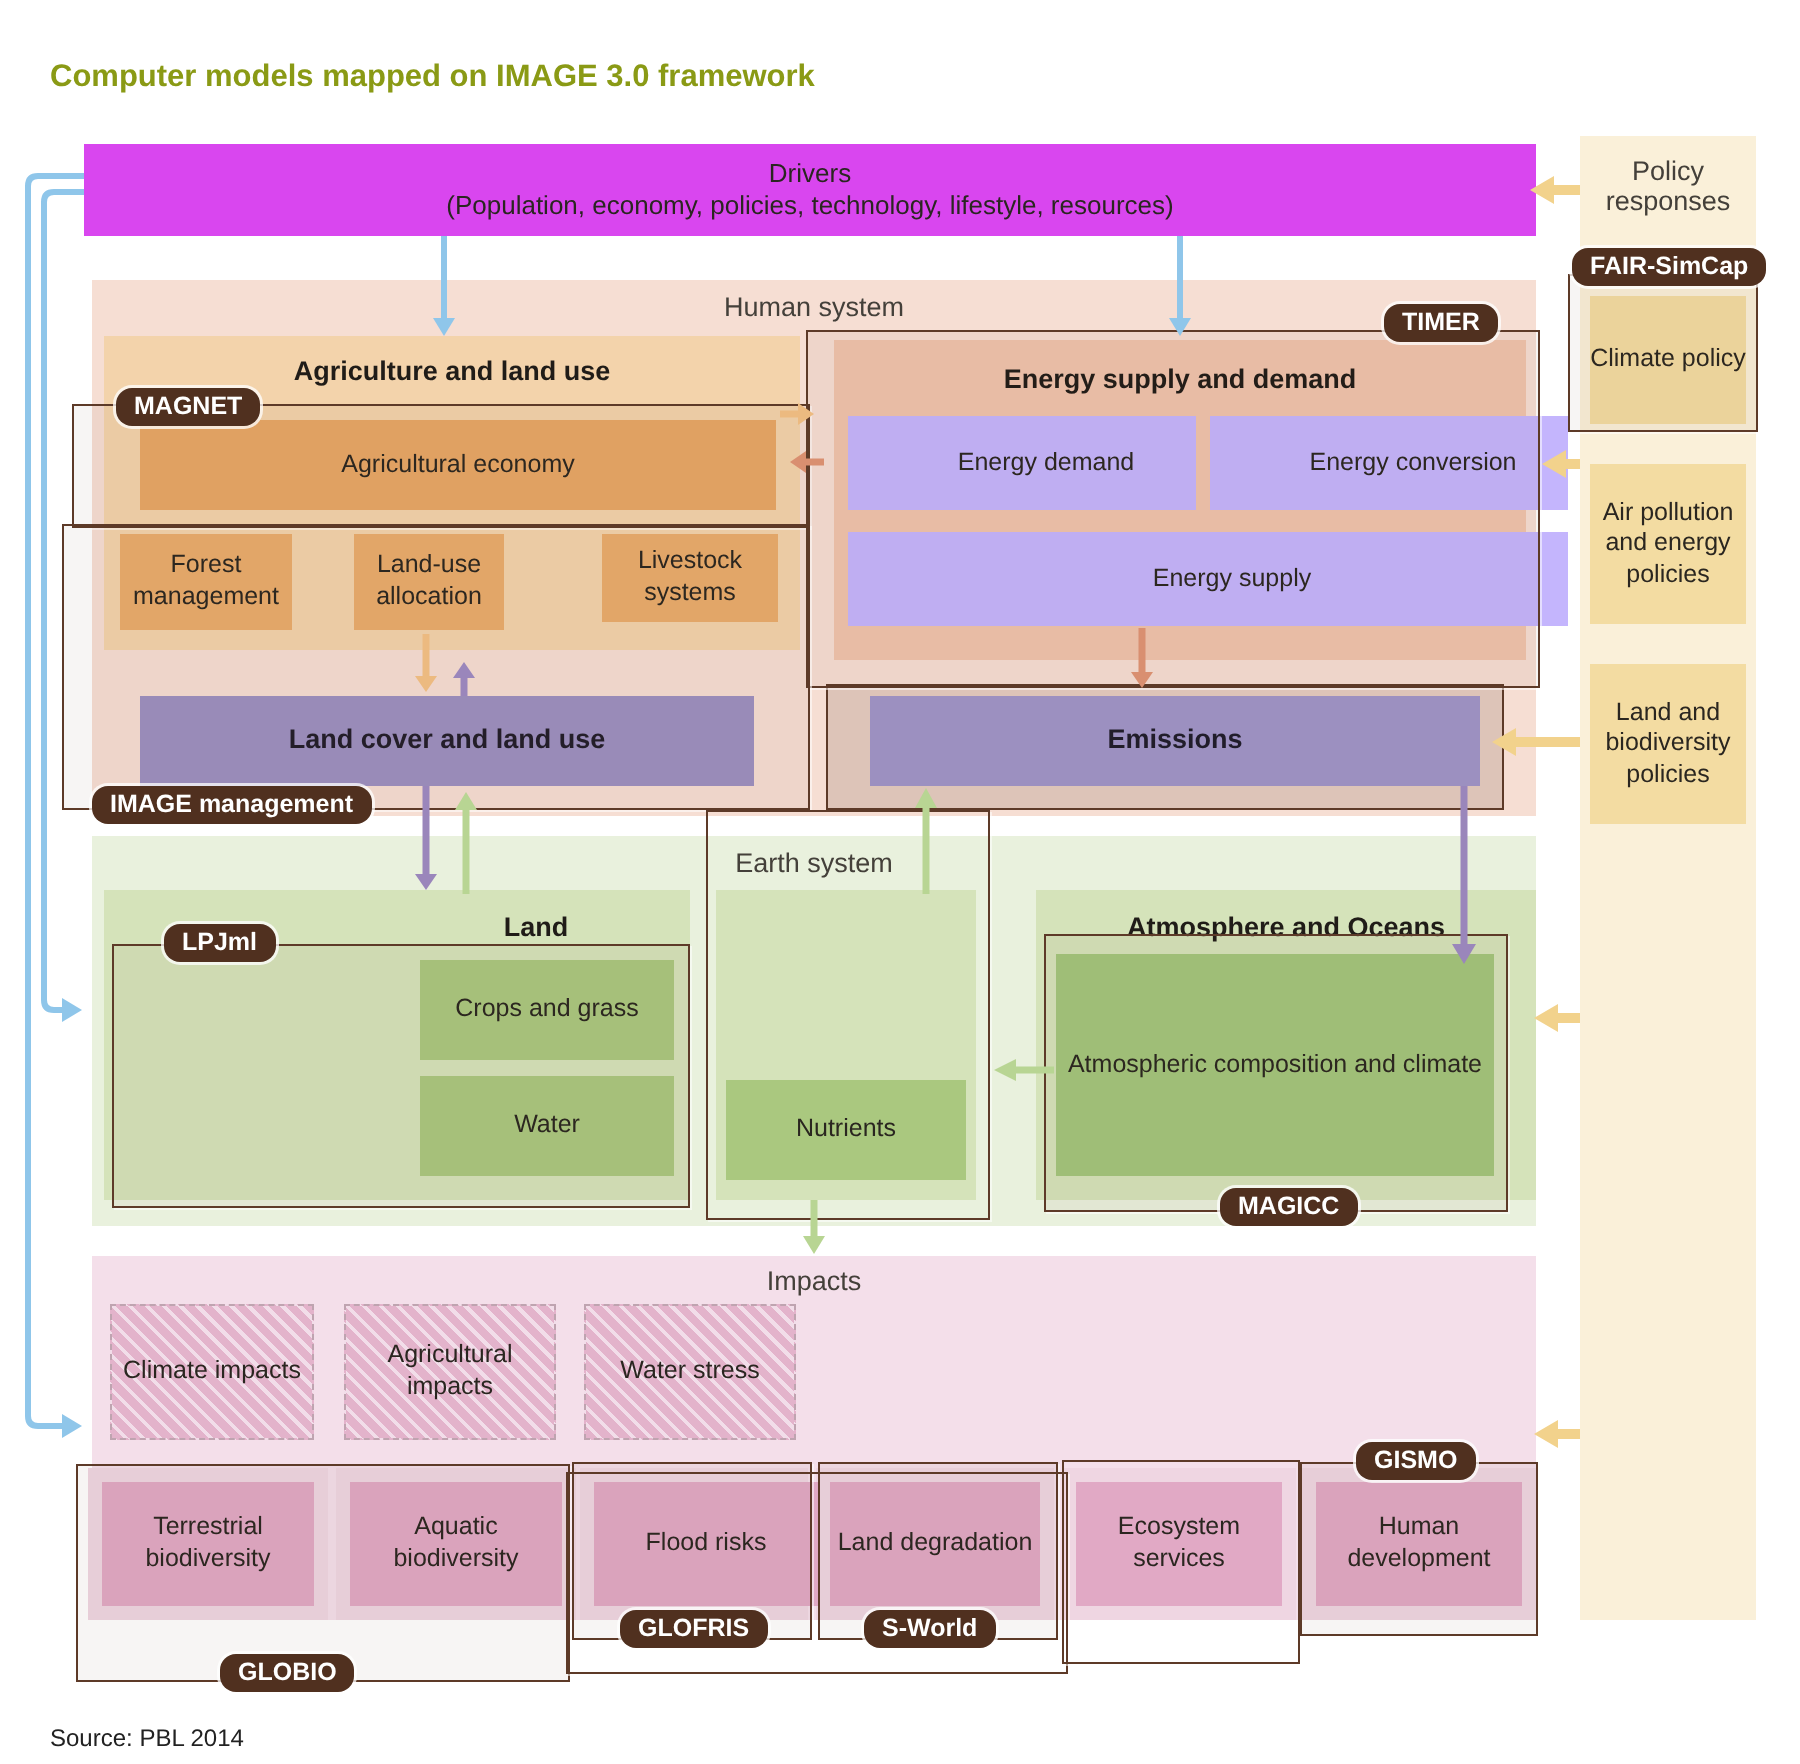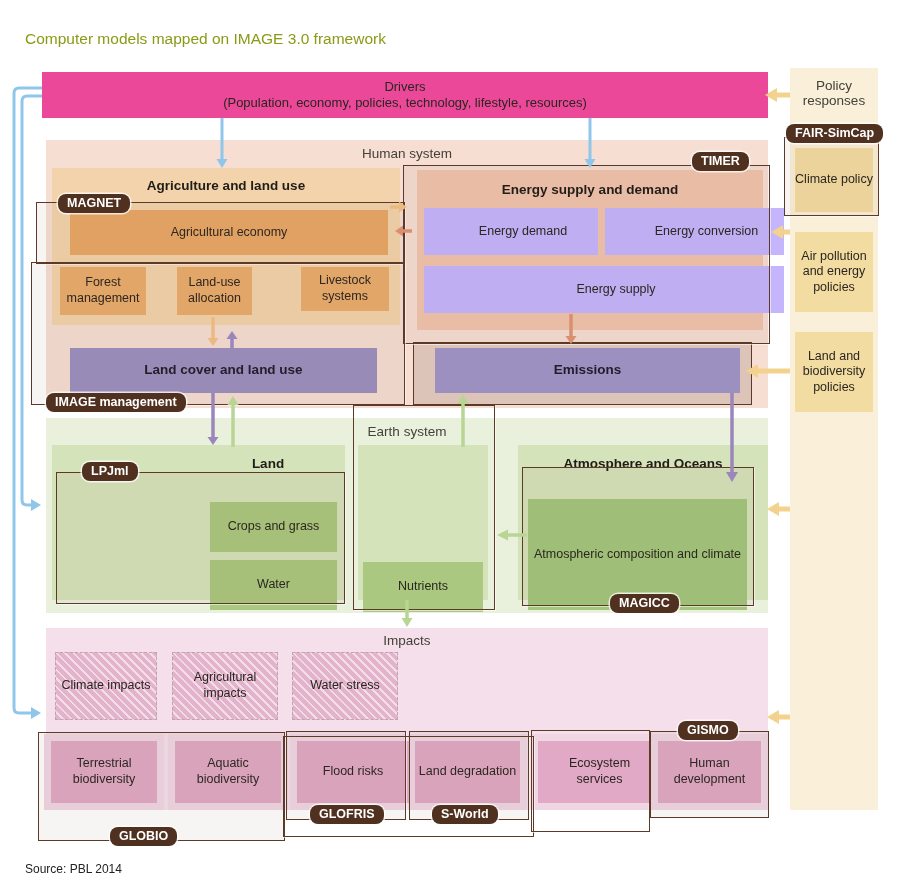--- a/index.html
+++ b/index.html
@@ -6,47 +6,47 @@
   #canvas{position:relative;width:900px;height:882px;background:#fff;overflow:hidden;
           font-family:"Liberation Sans","DejaVu Sans",sans-serif;color:#1f1f1f;}
   .abs{position:absolute;}
   .box{position:absolute;display:flex;align-items:center;justify-content:center;
        text-align:center;font-size:12.5px;line-height:1.25;color:#2a2620;}
   .btitle{position:absolute;text-align:center;font-weight:bold;font-size:13.5px;color:#201c18;}
   .seclabel{position:absolute;text-align:center;font-size:13.5px;color:#44403a;}
   .purple{background:#9c90c0;font-weight:bold;color:#211d2a;}
   .orangebx{background:#e9ac6c;}
   .salmonbx{background:#c4b5fd;padding-left:24px;}
-  .greenbx{background:#aac87f;margin-top:22px;}
+  .greenbx{background:#aac87f;}
   .pinkbx{background:#e1a9c5;}
   .pinkouter{background:#efd6e2;}
   .policybx{background:#f3dca2;}
   .hatch{background:repeating-linear-gradient(45deg,#e3b3cb 0 4px,#f2dde9 4px 6px);
          border:1px dashed #bfa4b0;}
   .mrect{position:absolute;border:1.5px solid #5d3a28;background:rgba(92,60,42,0.05);
          box-shadow:1px 1px 0 rgba(255,255,255,.55);pointer-events:none;}
   .tag{position:absolute;background:#50301f;color:#fff;font-weight:bold;font-size:12.5px;
        padding:2px 9px 3px 9px;border-radius:8px;white-space:nowrap;z-index:60;
        box-shadow:0 0 0 1.5px rgba(255,255,255,.75);}
   .twoline{flex-direction:column;}
   #arrows{position:absolute;left:0;top:0;z-index:50;pointer-events:none;}
-  #pagetitle{position:absolute;left:25px;top:30px;font-size:15.5px;font-weight:normal;color:#8a9a15;text-align:center;}
+  #pagetitle{position:absolute;left:25px;top:30px;font-size:15.5px;font-weight:bold;color:#8a9a15;text-align:center;}
   #source{position:absolute;left:25px;top:862px;font-size:12px;color:#222;}
   #watermark{position:absolute;left:856px;top:764px;font-size:11px;color:#a9a9a9;
              writing-mode:vertical-rl;transform:rotate(180deg);}
   .z1{z-index:1}.z2{z-index:2}.z3{z-index:3}.z4{z-index:40}
 </style>
 </head>
 <body>
 
 <div id="canvas">
 
   <div id="pagetitle">Computer models mapped on IMAGE 3.0 framework</div>
 
-  <div class="box z2 twoline" style="left:42px;top:72px;width:726px;height:46px;background:#ec4899;font-size:13px;">
+  <div class="box z2 twoline" style="left:42px;top:72px;width:726px;height:46px;background:#d946ef;font-size:13px;">
     <div>Drivers</div>
     <div>(Population, economy, policies, technology, lifestyle, resources)</div>
   </div>
 
   <div class="abs z1" style="left:790px;top:68px;width:88px;height:742px;background:#faf0d9;"></div>
   <div class="seclabel z2" style="left:790px;top:78px;width:88px;">Policy responses</div>
   <div class="box policybx z3" style="left:795px;top:148px;width:78px;height:64px;">Climate policy</div>
   <div class="box policybx z3" style="left:795px;top:232px;width:78px;height:80px;">Air pollution and energy policies</div>
   <div class="box policybx z3" style="left:795px;top:332px;width:78px;height:80px;">Land and biodiversity policies</div>
   <div id="watermark">pbl.nl</div>
@@ -95,21 +95,21 @@
 
   <div class="abs pinkouter z2" style="left:44px;top:734px;width:120px;height:76px;"></div>
   <div class="box pinkbx z3" style="left:51px;top:741px;width:106px;height:62px;">Terrestrial biodiversity</div>
   <div class="abs pinkouter z2" style="left:168px;top:734px;width:120px;height:76px;"></div>
   <div class="box pinkbx z3" style="left:175px;top:741px;width:106px;height:62px;">Aquatic biodiversity</div>
   <div class="abs pinkouter z2" style="left:290px;top:734px;width:114px;height:76px;"></div>
   <div class="box pinkbx z3" style="left:297px;top:741px;width:112px;height:62px;">Flood risks</div>
   <div class="abs pinkouter z2" style="left:408px;top:734px;width:119px;height:76px;"></div>
   <div class="box pinkbx z3" style="left:415px;top:741px;width:105px;height:62px;">Land degradation</div>
   <div class="abs pinkouter z2" style="left:531px;top:734px;width:117px;height:76px;"></div>
-  <div class="box pinkbx z3" style="left:538px;top:741px;width:103px;height:62px;padding-left:10px;">Ecosystem services</div>
+  <div class="box pinkbx z3" style="left:538px;top:741px;width:103px;height:62px;">Ecosystem services</div>
   <div class="abs pinkouter z2" style="left:651px;top:734px;width:117px;height:76px;"></div>
   <div class="box pinkbx z3" style="left:658px;top:741px;width:103px;height:62px;">Human development</div>
 
   <div class="mrect z4" style="left:36px;top:202px;width:367px;height:60px;"></div>
   <div class="mrect z4" style="left:403px;top:165px;width:365px;height:177px;"></div>
   <div class="mrect z4" style="left:31px;top:262px;width:372px;height:141px;"></div>
   <div class="mrect z4" style="left:353px;top:405px;width:140px;height:203px;background:none;"></div>
   <div class="mrect z4" style="left:784px;top:137px;width:93px;height:77px;"></div>
   <div class="mrect z4" style="left:56px;top:472px;width:287px;height:130px;"></div>
   <div class="mrect z4" style="left:522px;top:467px;width:230px;height:137px;"></div>

